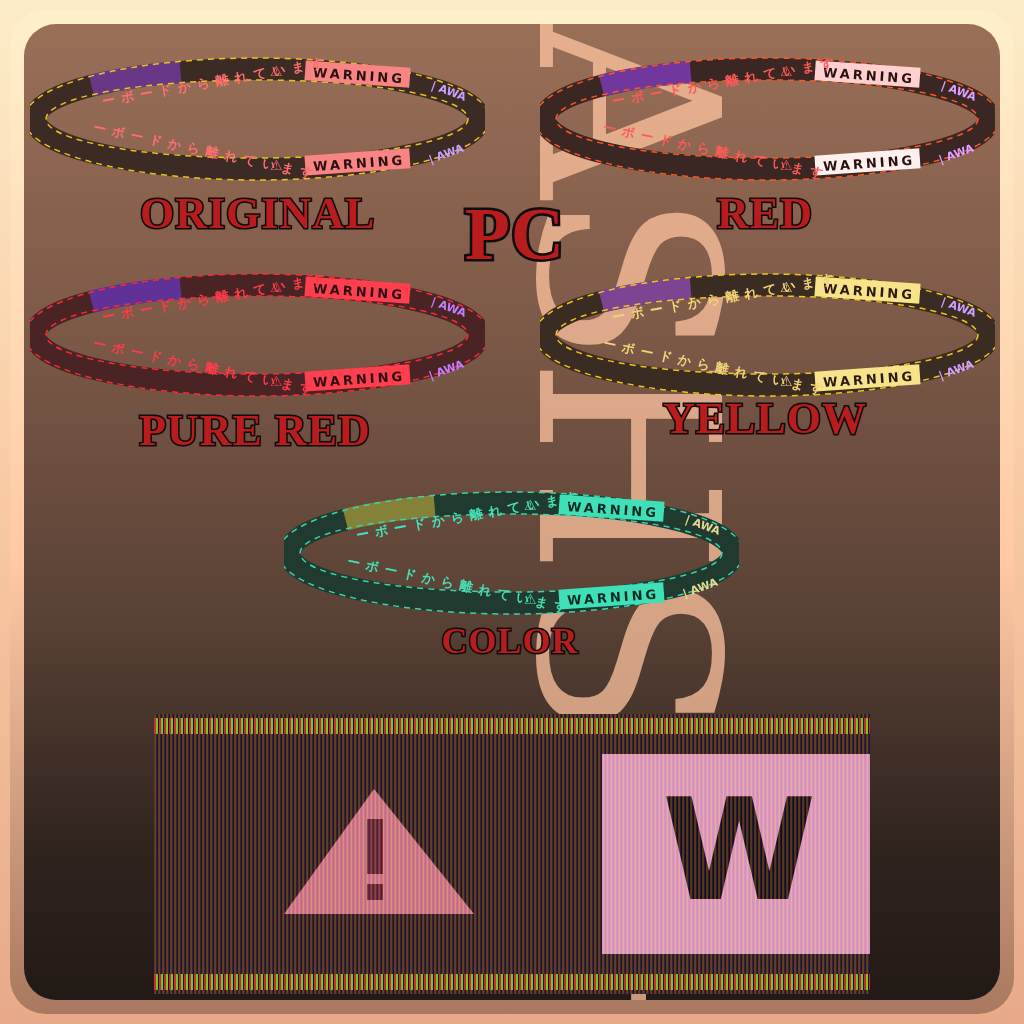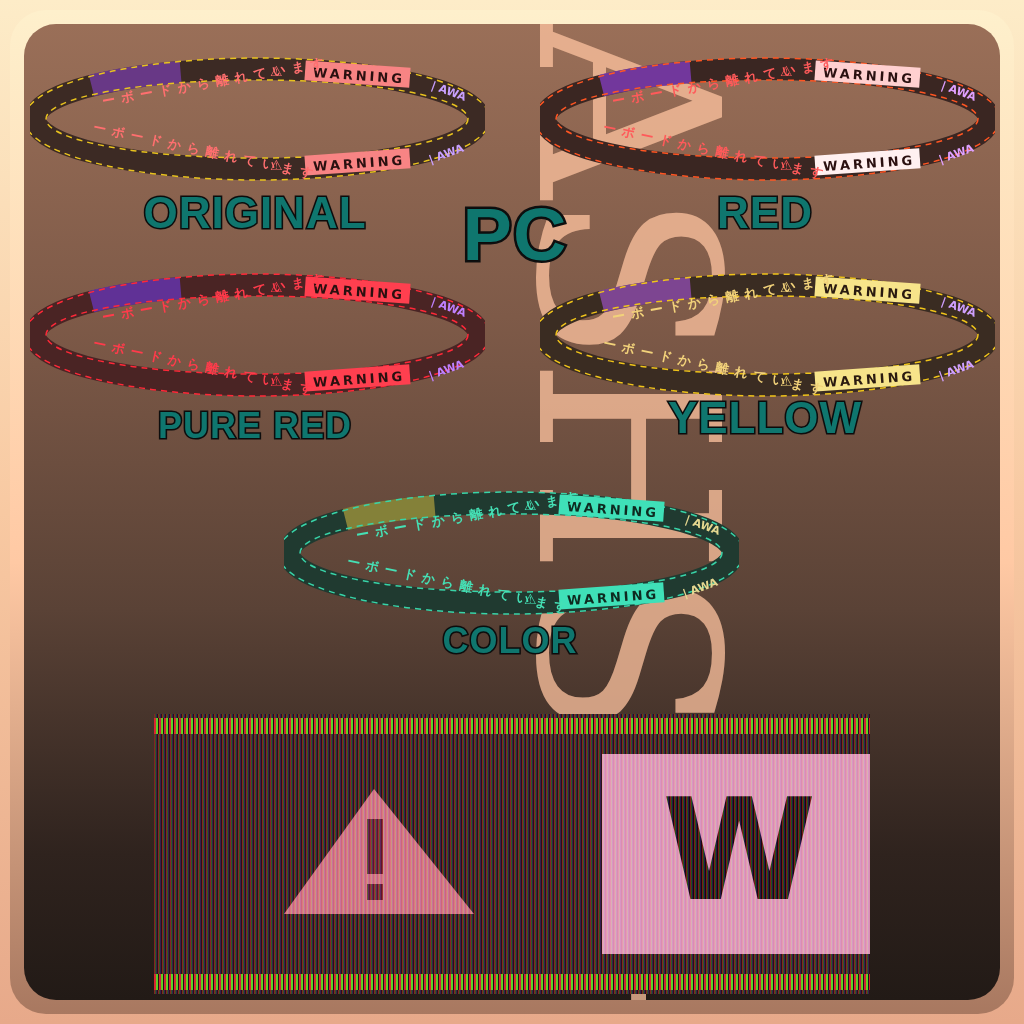--- a/index.html
+++ b/index.html
@@ -24,23 +24,23 @@
     transform: rotate(90deg);
     font-family: "DejaVu Serif", serif;
     font-size:250px; letter-spacing:-6px;
     color: rgba(255,196,160,0.75);
     white-space:nowrap;
     line-height:1;
   }
   .halo { position:absolute; }
   .label {
     position:absolute;
-    font-family: Liberation Sans, sans-serif;
+    font-family: Liberation Serif, serif;
     font-weight:bold;
-    color:#0f766e;
+    color:#b91c1c;
     -webkit-text-stroke: 3px #101010;
     paint-order: stroke fill;
     text-shadow: 0 0 2px #000;
     letter-spacing:1px;
     text-align:center;
   }
   .pc-title { font-size:74px; -webkit-text-stroke: 5px #101010; }
   .zoom-panel {
     position:absolute; left:154px; top:714px; width:716px; height:280px;
     background:#221512;
@@ -123,21 +123,21 @@
     <text x="240" y="24" font-size="14" fill="#ff3b4b">⚠</text>
     <text x="70" y="40" font-size="13" font-weight="bold" fill="#ff3b4b" letter-spacing="6" transform="rotate(-10 150 30)">ーボードから離れています</text>
     <rect x="275" y="100" width="105" height="20" fill="#ff3f4f" transform="rotate(-4 327 110)"></rect>
     <text x="283" y="116" font-size="13" font-weight="bold" letter-spacing="3" fill="#2a1010" transform="rotate(-4 327 110)">WARNING</text>
     <text x="240" y="118" font-size="14" fill="#ff3b4b">⚠</text>
     <text x="60" y="98" font-size="13" font-weight="bold" fill="#ff3b4b" letter-spacing="6" transform="rotate(12 150 100)">ーボードから離れています</text>
     <text x="400" y="40" font-size="11" font-weight="bold" fill="#c080ff" transform="rotate(20 410 40)">| AWA</text>
     <text x="400" y="108" font-size="11" font-weight="bold" fill="#c080ff" transform="rotate(-20 410 108)">| AWA</text>
   </g>
 </svg>
-<div class="label" style="left:130px;top:405px;width:250px;font-size:36px;">PURE RED</div>
+<div class="label" style="left:130px;top:405px;width:250px;font-size:44px;">PURE RED</div>
 
 <svg class="halo" style="left:540px;top:268px" width="455" height="135" viewBox="0 0 455 135">
   <g>
     <ellipse cx="227" cy="67" rx="222" ry="50" fill="none" stroke="#3a2c22" stroke-width="22"></ellipse>
     <ellipse cx="227" cy="67" rx="222" ry="50" fill="none" stroke="#9a50c0" stroke-width="22" stroke-dasharray="90 1400" stroke-dashoffset="-540" opacity="0.7"></ellipse>
     <ellipse cx="227" cy="67" rx="233" ry="61" fill="none" stroke="#f0c41a" stroke-width="1.5" stroke-dasharray="6 5"></ellipse>
     <ellipse cx="227" cy="67" rx="211" ry="39" fill="none" stroke="#f0c41a" stroke-width="1.5" stroke-dasharray="6 5"></ellipse>
     <rect x="275" y="12" width="105" height="20" fill="#f7e48a" transform="rotate(4 327 22)"></rect>
     <text x="283" y="28" font-size="13" font-weight="bold" letter-spacing="3" fill="#2a1a10" transform="rotate(4 327 22)">WARNING</text>
     <text x="240" y="24" font-size="14" fill="#f2d27a">⚠</text>

